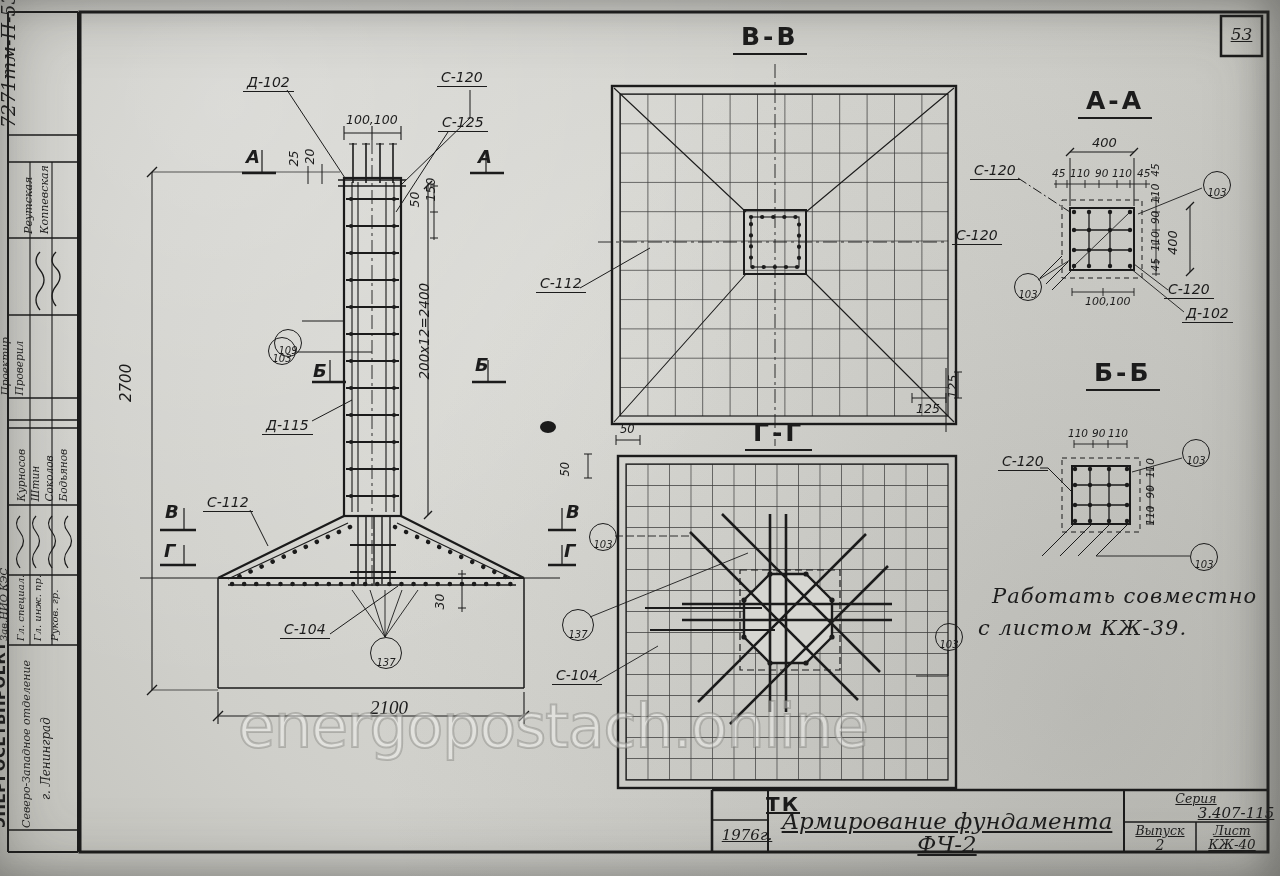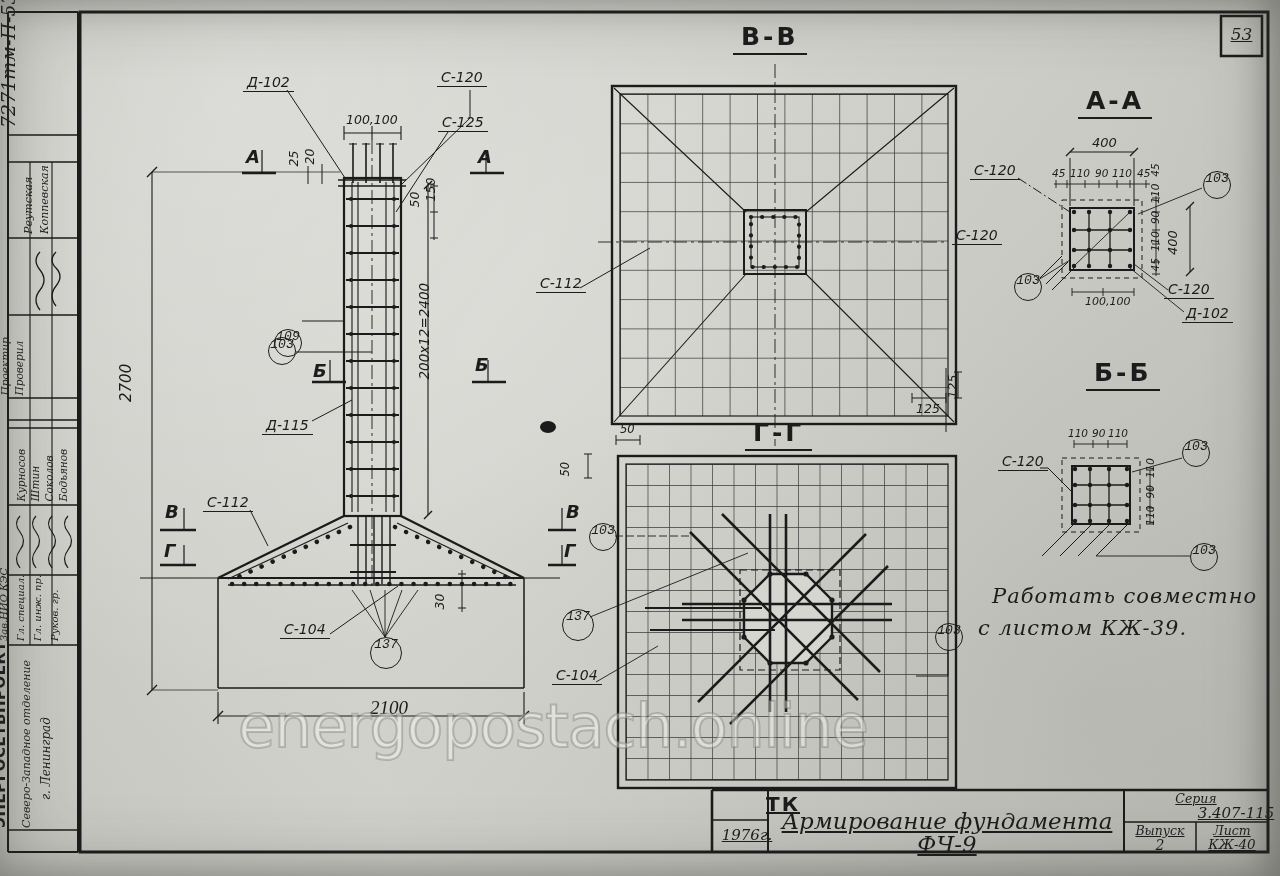--- a/index.html
+++ b/index.html
@@ -10,22 +10,22 @@
       radial-gradient(circle at 50% 45%, #dbdbd6 0%, #cfcfca 65%, #c3c3bd 100%);
     font-family:"DejaVu Sans",sans-serif;color:#1c1c1c;}
   .sheet::after{content:"";position:absolute;inset:0;pointer-events:none;
     box-shadow:inset 0 0 70px rgba(55,55,50,.38), inset -14px 0 30px rgba(40,40,38,.25);}
   svg{position:absolute;left:0;top:0;}
   .lbl{position:absolute;font-style:italic;font-size:14px;line-height:1;white-space:nowrap;}
   .u{border-bottom:1.6px solid #1c1c1c;padding:0 4px 2px;}
   .dim{position:absolute;font-style:italic;font-size:12.5px;line-height:1;white-space:nowrap;}
   .rot{transform:rotate(-90deg);transform-origin:0 100%;}
   .circ{position:absolute;border:1.7px solid #1c1c1c;border-radius:50%;
-    display:flex;align-items:flex-start;justify-content:center;
-    font-style:italic;font-size:13px;line-height:1;font-family:Liberation Mono, monospace;}
+    display:flex;align-items:flex-end;justify-content:center;
+    font-style:italic;font-size:10px;line-height:1;}
   .c26{width:26px;height:26px;} .c30{width:30px;height:30px;}
   .vtitle{position:absolute;font-weight:bold;font-size:25px;line-height:1;letter-spacing:3px;
     border-bottom:2.6px solid #1c1c1c;padding:0 8px 4px;}
   .mark{position:absolute;font-style:italic;font-weight:bold;font-size:18px;line-height:1;}
   .hand{font-family:"DejaVu Serif",serif;font-style:italic;}
   .stamp-t{position:absolute;line-height:1;white-space:nowrap;}
   .note{position:absolute;font-family:"DejaVu Serif",serif;font-style:italic;
     font-size:21px;line-height:1;white-space:nowrap;letter-spacing:1px;}
   .tb{position:absolute;text-align:center;line-height:1;text-decoration:underline;}
   .watermark{position:absolute;left:238px;top:696px;font-size:60px;font-weight:400;
@@ -348,21 +348,21 @@
       <span>103</span>
     </div>
 
 <span class="note" style="left:992px;top:586px;">Работать совместно</span>
 <span class="note" style="left:978px;top:618px;">с листом КЖ-39.</span>
 
 <div class="watermark">energopostach.online</div>
 
 <span class="tb" style="left:712px;width:56px;top:794px;font-size:20px;font-weight:bold;letter-spacing:2px;padding-left:43px;">ТК</span>
 <span class="tb hand" style="left:712px;width:70px;top:828px;font-size:15px;">1976г.</span>
-<span class="tb hand" style="left:772px;width:350px;top:810px;font-size:23px;">Армирование фундамента ФЧ-9</span>
+<span class="tb hand" style="left:772px;width:350px;top:810px;font-size:23px;">Армирование фундамента ФЧ-2</span>
 <span class="tb hand" style="left:1124px;width:144px;top:793px;font-size:12.5px;">Серия</span>
 <span class="tb hand" style="left:1124px;width:144px;top:806px;font-size:15px;margin-left:40px;">3.407-115</span>
 <span class="tb hand" style="left:1124px;width:72px;top:825px;font-size:12.5px;">Выпуск</span>
 <span class="tb hand" style="left:1124px;width:72px;top:838px;font-size:14px;">2</span>
 <span class="tb hand" style="left:1196px;width:72px;top:825px;font-size:12.5px;">Лист</span>
 <span class="tb hand" style="left:1196px;width:72px;top:838px;font-size:13.5px;">КЖ-40</span>
 
 </div>
 
 </body></html>

